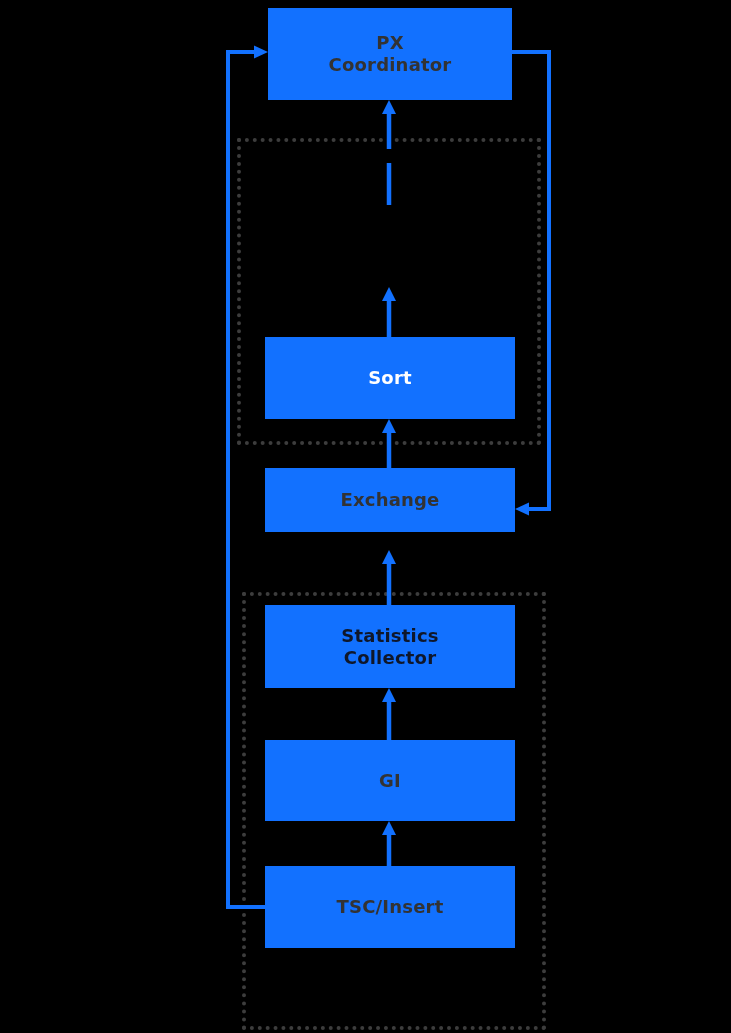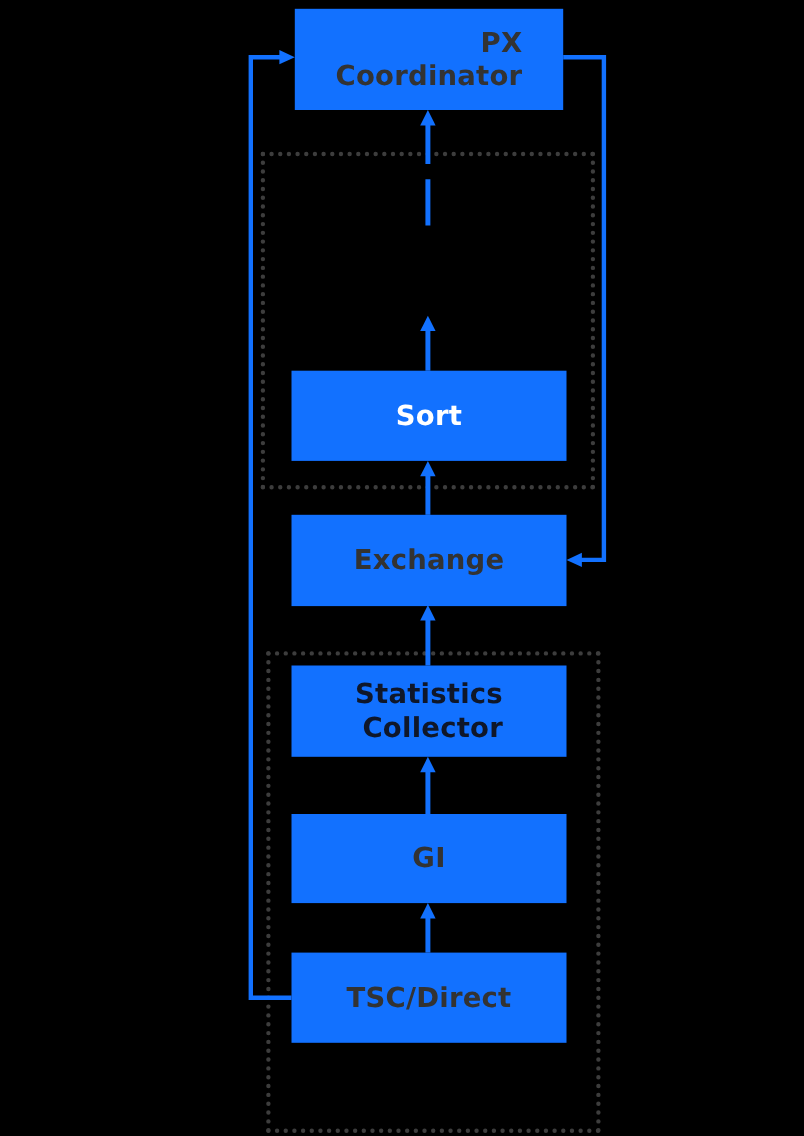--- a/index.html
+++ b/index.html
@@ -14,26 +14,26 @@
     height: 1033px;
     background: #000000;
     overflow: hidden;
     font-family: "DejaVu Sans", sans-serif;
   }
   .node-box {
     position: absolute;
     display: flex;
     align-items: center;
     justify-content: center;
-    text-align: right;
+    text-align: center;
     box-sizing: border-box;
     background: #1271ff;
     color: #333333;
     font-weight: bold;
-    font-size: 25px;
+    font-size: 18px;
     line-height: 1.22;
     letter-spacing: 0.2px;
     padding: 2px 6px;
     white-space: pre-line;
   }
   .group-frame {
     position: absolute;
     box-sizing: border-box;
     border: 4px dotted #3d3d3d;
     background: transparent;
@@ -107,22 +107,22 @@
       <path d="M 515 509 L 529 502.5 L 529 515.5 Z" fill="#1271ff"></path>
     </g>
   </svg>
 
   <div class="node-box" id="node-px-coordinator" style="left: 268px; top: 8px; width: 244px; height: 92px; background: rgb(18, 113, 255); color: rgb(51, 51, 51);">PX
 Coordinator</div>
 
 
   <div class="node-box" id="node-sort" style="left: 265px; top: 337px; width: 250px; height: 82px; background: rgb(18, 113, 255); color: #ffffff;">Sort</div>
 
-  <div class="node-box" id="node-exchange" style="left: 265px; top: 468px; width: 250px; height: 83px; background: rgb(18, 113, 255); color: rgb(51, 51, 51);">Exchange</div>
+  <div class="node-box" id="node-exchange" style="left: 265px; top: 468px; width: 250px; height: 64px; background: rgb(18, 113, 255); color: rgb(51, 51, 51);">Exchange</div>
 
   <div class="node-box" id="node-statistics-collector" style="left: 265px; top: 605px; width: 250px; height: 83px; background: rgb(18, 113, 255); color: #0f172a;">Statistics
 Collector</div>
 
   <div class="node-box" id="node-gi" style="left: 265px; top: 740px; width: 250px; height: 81px; background: rgb(18, 113, 255); color: rgb(51, 51, 51);">GI</div>
 
-  <div class="node-box" id="node-tsc-sample" style="left: 265px; top: 866px; width: 250px; height: 82px; background: rgb(18, 113, 255); color: rgb(51, 51, 51);">TSC/Direct</div>
+  <div class="node-box" id="node-tsc-sample" style="left: 265px; top: 866px; width: 250px; height: 82px; background: rgb(18, 113, 255); color: rgb(51, 51, 51);">TSC/Insert</div>
 
 </div>
 
 </body></html>

